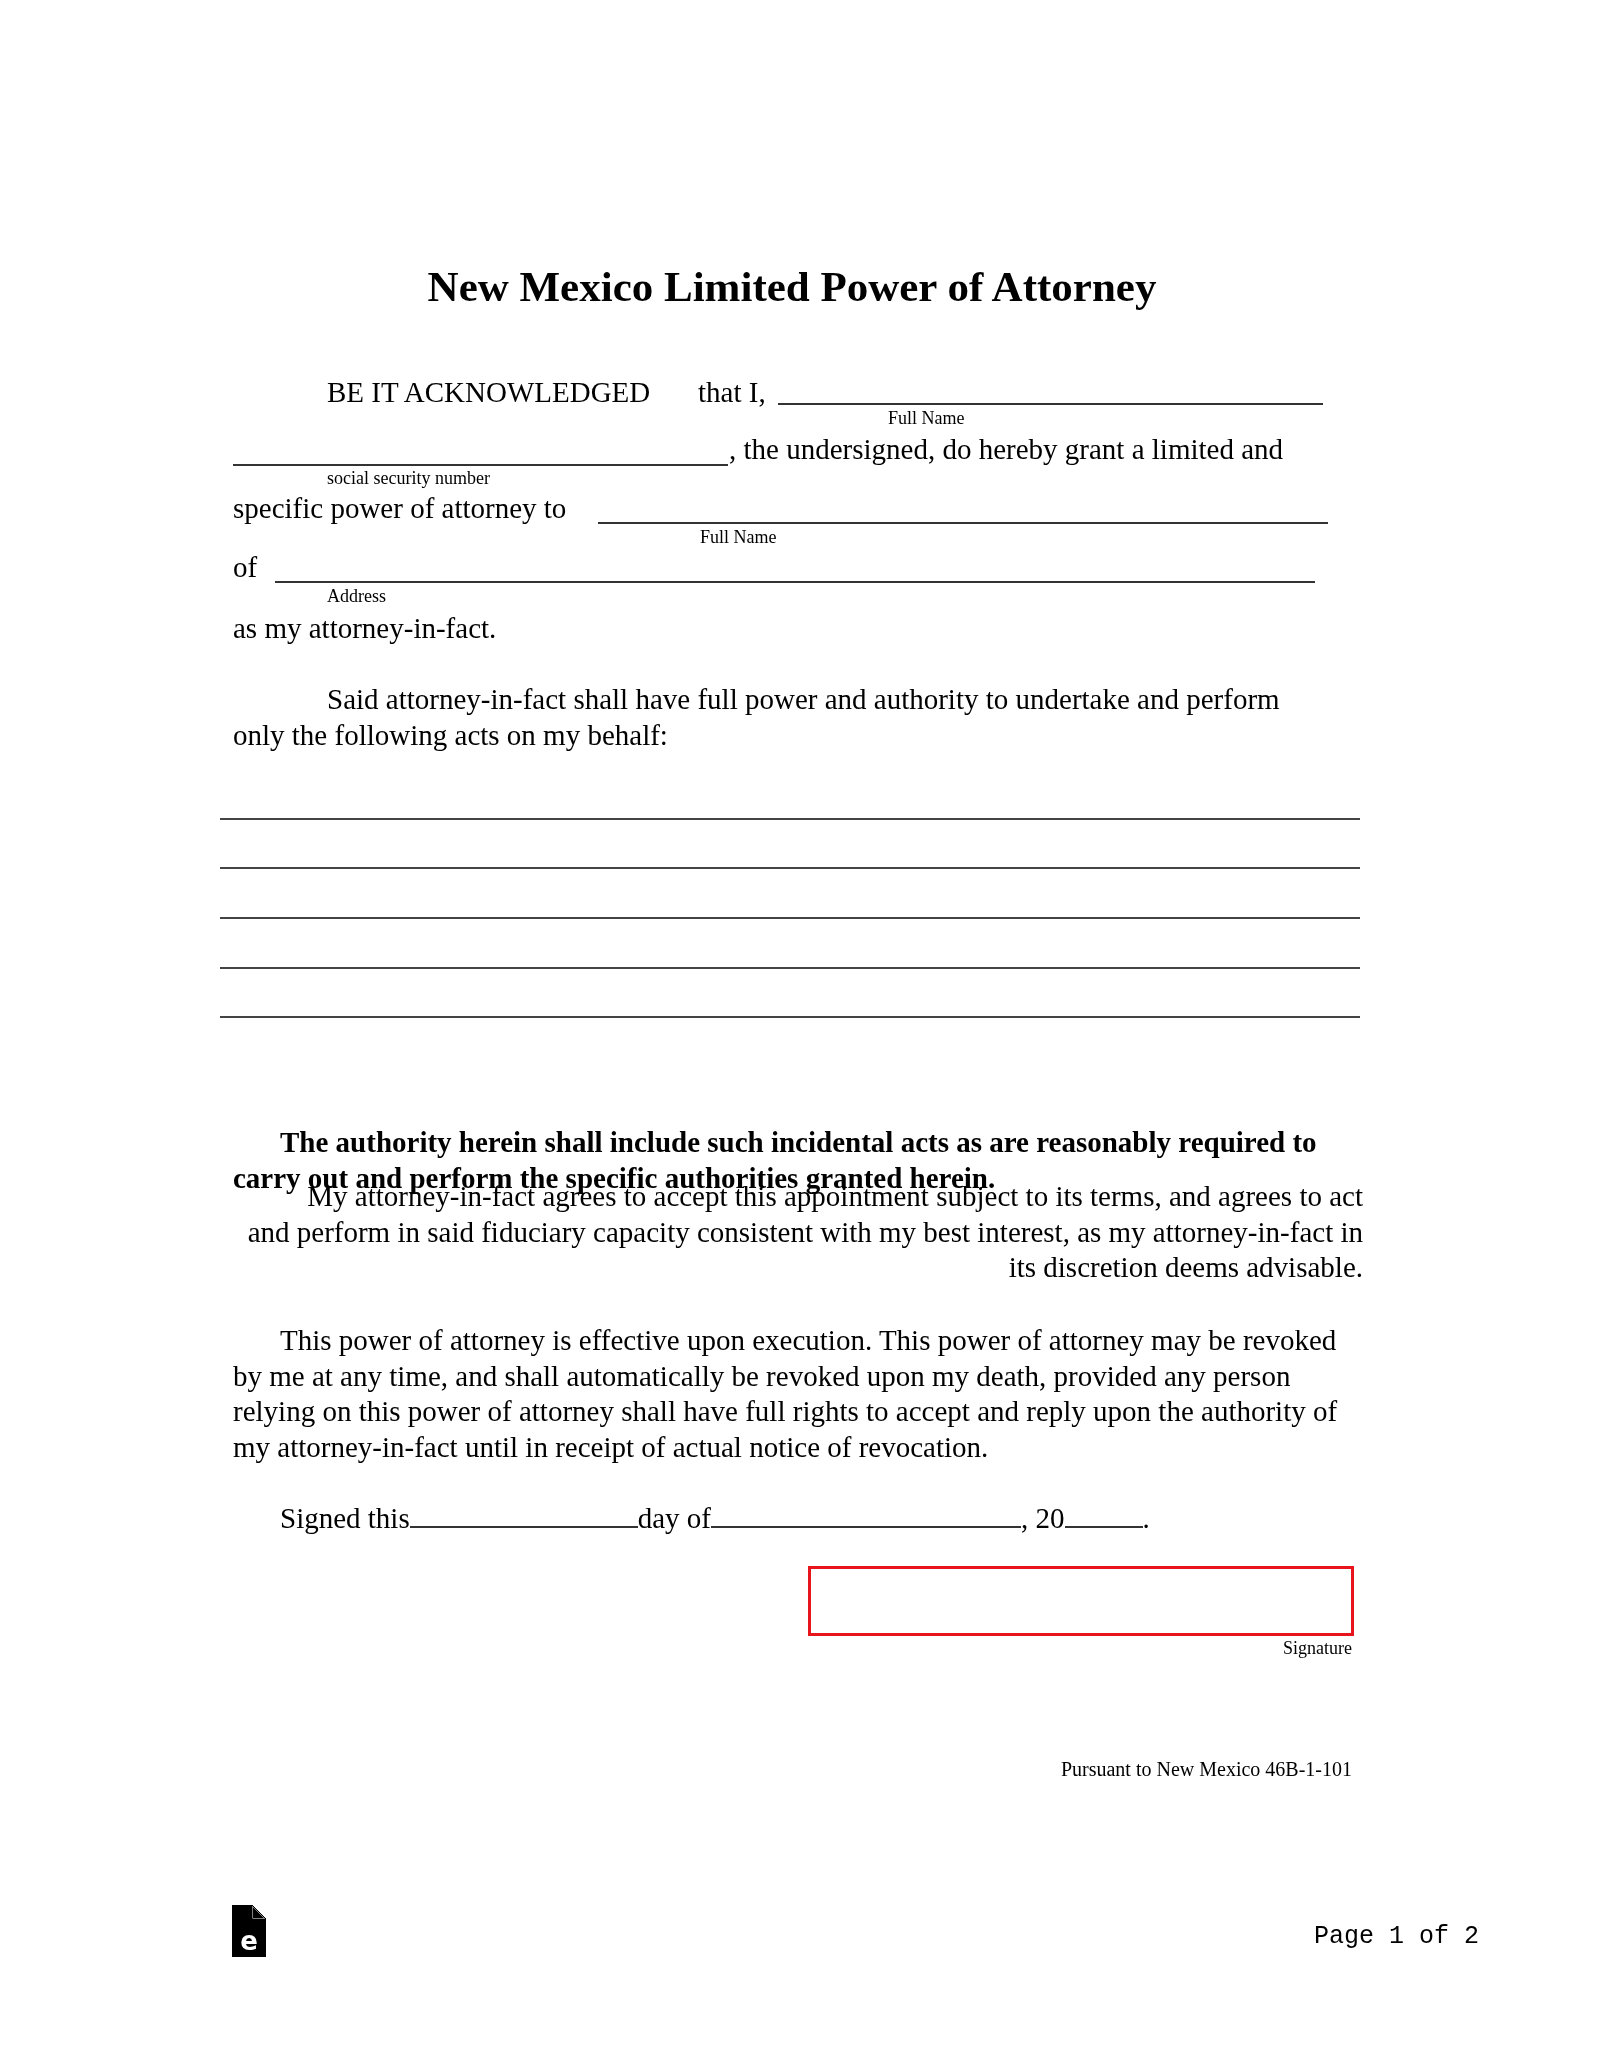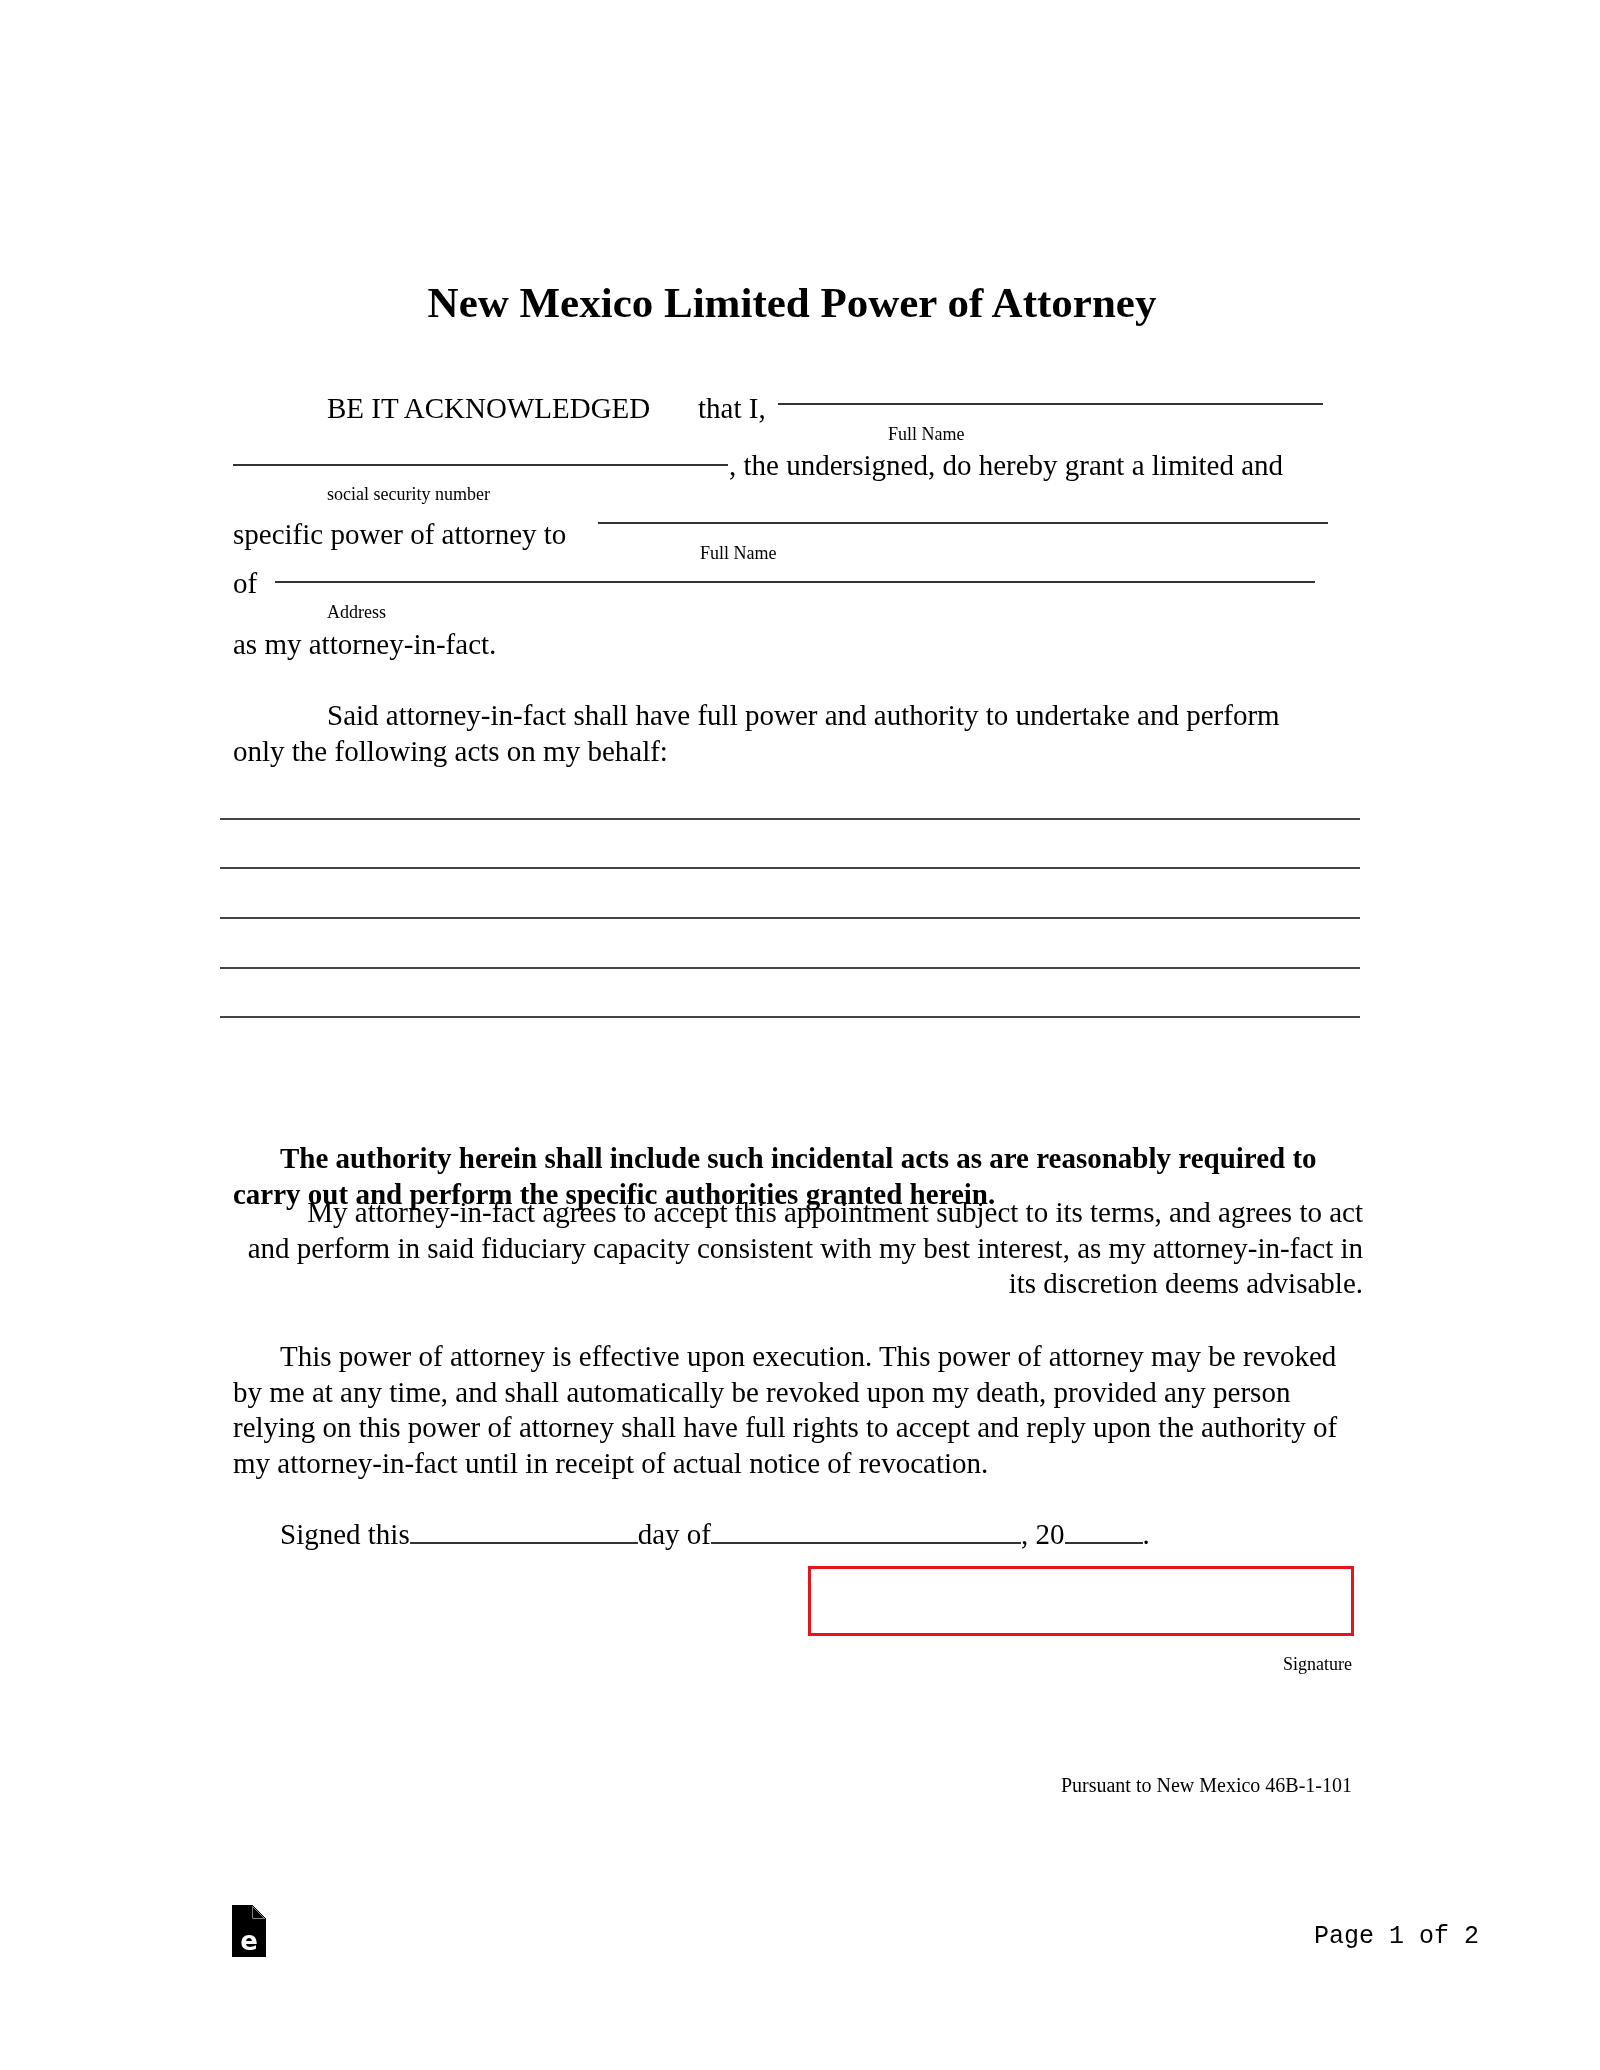--- a/index.html
+++ b/index.html
@@ -1,18 +1,18 @@
 <!DOCTYPE html>
 <html><head>
   <meta charset="utf-8">
   <style>
     html, body { margin:0; padding:0; background:#ffffff; }
     body { width:1600px; height:2070px; position:relative; overflow:hidden; color:#000; }
     .abs { position:absolute; white-space:nowrap; }
-    .serif { font-family:"Liberation Serif", "DejaVu Serif", serif;margin-top:16px; }
+    .serif { font-family:"Liberation Serif", "DejaVu Serif", serif; }
     .sans { font-family:"Liberation Sans", "DejaVu Sans", sans-serif; }
     .title { font-size:43px; font-weight:bold; left:0; width:1584px; text-align:center; top:262px; }
     .body-text { font-size:29px; line-height:36px; }
     .small { font-size:18px; }
     .uline { position:absolute; height:0; border-bottom:2px solid #333; }
     .blank { position:absolute; left:220px; width:1140px; height:0; border-bottom:2px solid #444; }
     .sigbox { position:absolute; left:808px; top:1566px; width:540px; height:64px; border:3px solid #e8141b; box-sizing:content-box; }
     .logo { position:absolute; left:232px; top:1905px; width:34px; height:52px; }
     .pagenum { font-size:25px;font-family:Liberation Mono, monospace; }
     .para { position:absolute; left:233px; width:1130px; font-size:29px; line-height:35.5px; white-space:normal; }
@@ -25,21 +25,21 @@
 
 <div class="abs serif body-text" style="left:327px; top:374px;">BE IT ACKNOWLEDGED</div>
 <div class="abs serif body-text" style="left:698px; top:374px;">that I,</div>
 <div class="uline" style="left:778px; width:545px; top:403px;"></div>
 <div class="abs serif small" style="left:888px; top:408px;">Full Name</div>
 
 <div class="uline" style="left:233px; width:495px; top:464px;"></div>
 <div class="abs serif body-text" style="left:729px; top:431px;">, the undersigned, do hereby grant a limited and</div>
 <div class="abs serif small" style="left:327px; top:468px;">social security number</div>
 
-<div class="abs serif body-text" style="left:233px; top:500px;">specific power of attorney to</div>
+<div class="abs serif body-text" style="left:233px; top:490px;">specific power of attorney to</div>
 <div class="uline" style="left:598px; width:730px; top:522px;"></div>
 <div class="abs serif small" style="left:700px; top:527px;">Full Name</div>
 
 <div class="abs serif body-text" style="left:233px; top:549px;">of</div>
 <div class="uline" style="left:275px; width:1040px; top:581px;"></div>
 <div class="abs serif small" style="left:327px; top:586px;">Address</div>
 
 <div class="abs serif body-text" style="left:233px; top:610px;">as my attorney-in-fact.</div>
 
 <div class="abs serif body-text" style="left:327px; top:681px;">Said attorney-in-fact shall have full power and authority to undertake and perform</div>

